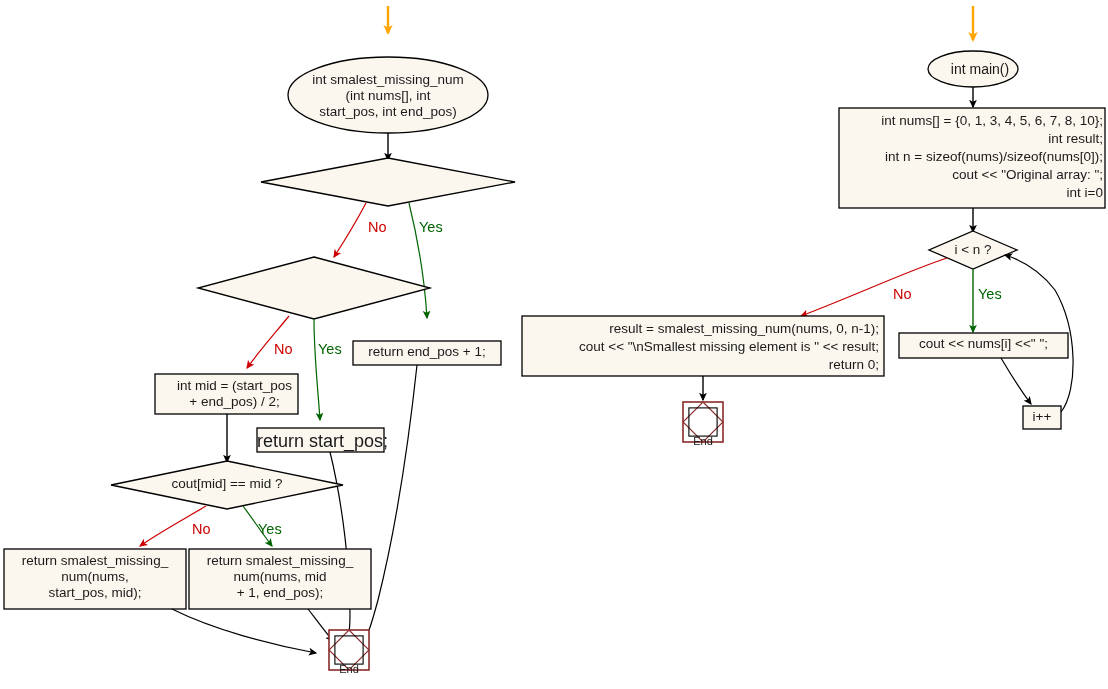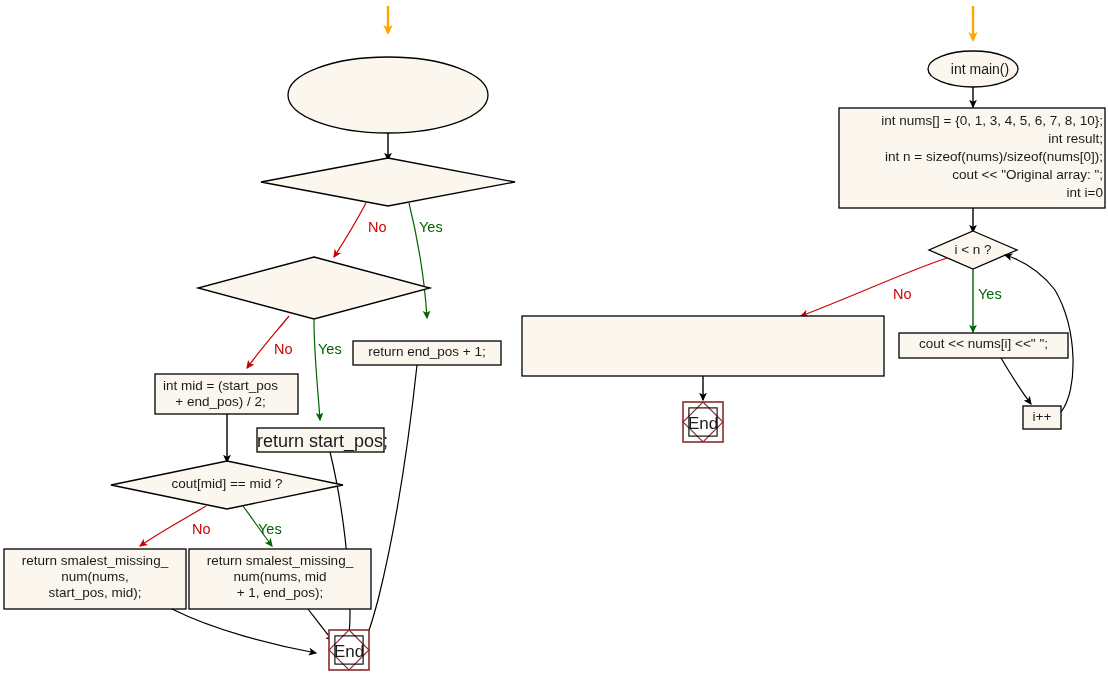--- a/index.html
+++ b/index.html
@@ -43,25 +43,26 @@
     font-family: "Liberation Sans", sans-serif;
     font-size: 14.5px;
     white-space: pre;
     pointer-events: none;
   }
   .lbl-no  { color: #cc0000; }
   .lbl-yes { color: #006400; }
   .terminal-label {
     position: absolute;
     font-family: "Liberation Sans", sans-serif;
-    font-size: 17px;
+    font-size: 11px;
     color: #1a1a1a;
     white-space: pre;
     pointer-events: none;
     text-align: center;
+    margin-top: 21px;
   }
   .hit {
     position: absolute;
     background: transparent;
   }
 </style>
 </head>
 <body>
 
 <div id="flow-root">
@@ -164,34 +165,37 @@
 
     <line x1="703" y1="376" x2="703" y2="400" stroke="#000000" stroke-width="1.4" marker-end="url(#ah-black)"></line>
 
     <g>
       <rect x="683" y="402" width="40" height="40" fill="#ffffff" stroke="#8b2b2b" stroke-width="1.6"></rect>
       <polygon points="703,402 723,422 703,442 683,422" fill="none" stroke="#8b2b2b" stroke-width="1.1"></polygon>
       <rect x="688.9" y="407.9" width="28.2" height="28.2" fill="none" stroke="#000000" stroke-width="1.1"></rect>
     </g>
   </svg>
 
+  <div class="node-text" style="left:288px; top:72px; width:200px; font-size:13.5px;">int smalest_missing_num
+(int nums[], int
+start_pos, int end_pos)</div>
 
 
   <div class="edge-label lbl-no" style="left:368px; top:219px;">No</div>
 
   <div class="edge-label lbl-yes" style="left:419px; top:219px;">Yes</div>
 
 
   <div class="edge-label lbl-no" style="left:274px; top:341px;">No</div>
 
   <div class="edge-label lbl-yes" style="left:318px; top:341px;">Yes</div>
 
   <div class="node-text" style="left:353px; top:344px; width:148px; font-size:13.5px;">return end_pos + 1;</div>
 
-  <div class="node-text" style="left:149px; top:378px; width:143px; font-size:13.5px;">int mid = (start_pos
+  <div class="node-text" style="left:163px; top:378px; width:143px; font-size:13.5px;">int mid = (start_pos
 + end_pos) / 2;</div>
 
   <div class="node-text" style="left:257px; top:431px; width:127px; font-size:18px;">return start_pos;</div>
 
   <div class="node-text" style="left:137px; top:476px; width:180px; font-size:13.5px;">cout[mid] == mid ?</div>
 
   <div class="edge-label lbl-no" style="left:192px; top:521px;">No</div>
 
   <div class="edge-label lbl-yes" style="left:258px; top:521px;">Yes</div>
 
@@ -216,20 +220,23 @@
   <div class="node-text" style="left:929px; top:242px; width:88px; font-size:13.5px;">i &lt; n ?</div>
 
   <div class="edge-label lbl-no" style="left:893px; top:286px;">No</div>
 
   <div class="edge-label lbl-yes" style="left:978px; top:286px;">Yes</div>
 
   <div class="node-text" style="left:899px; top:336px; width:169px; font-size:13.5px;">cout &lt;&lt; nums[i] &lt;&lt;" ";</div>
 
   <div class="node-text" style="left:1023px; top:409px; width:38px; font-size:13.5px;">i++</div>
 
+  <div class="node-text left" style="left:527px; top:320px; width:352px; font-size:13.5px; line-height:1.33;">result = smalest_missing_num(nums, 0, n-1);
+cout &lt;&lt; "\nSmallest missing element is " &lt;&lt; result;
+return 0;</div>
 
   <div class="terminal-label" style="left:683px; top:414px; width:40px;">End</div>
 
   <div class="hit" style="left:288px; top:57px; width:200px; height:76px;"></div>
   <div class="hit" style="left:261px; top:158px; width:254px; height:48px;"></div>
   <div class="hit" style="left:198px; top:257px; width:232px; height:62px;"></div>
   <div class="hit" style="left:353px; top:341px; width:148px; height:24px;"></div>
   <div class="hit" style="left:155px; top:374px; width:143px; height:40px;"></div>
   <div class="hit" style="left:257px; top:428px; width:127px; height:24px;"></div>
   <div class="hit" style="left:111px; top:461px; width:232px; height:48px;"></div>

